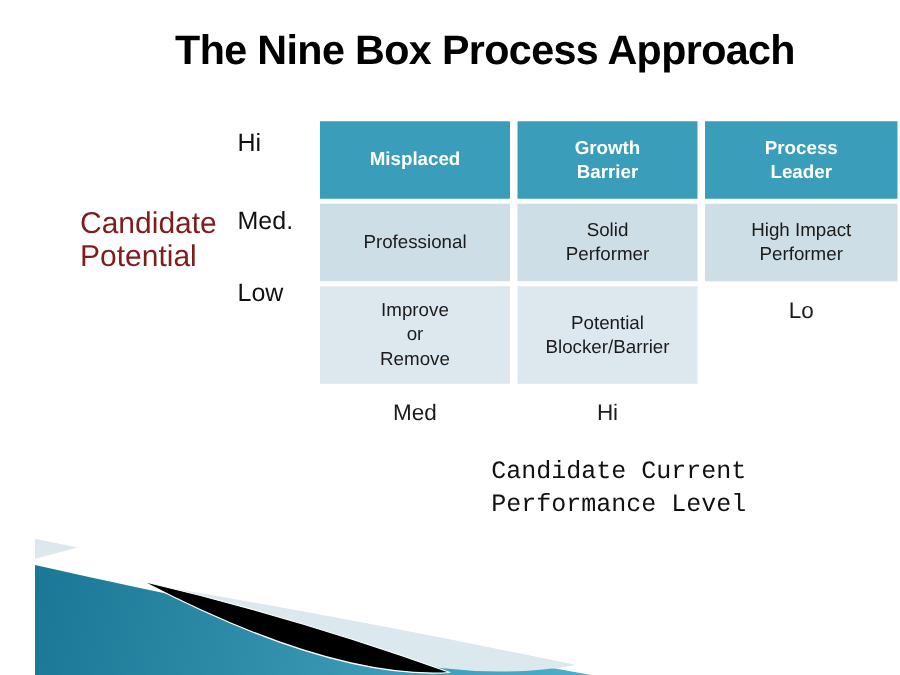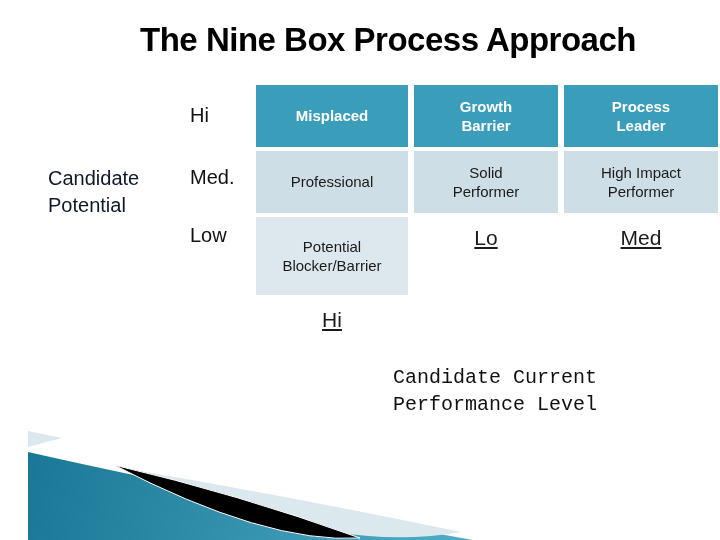--- a/index.html
+++ b/index.html
@@ -24,21 +24,21 @@
     text-align: center;
     font-size: 33px;
     font-weight: 700;
     letter-spacing: -0.5px;
     color: var(--title-text, #000);
     white-space: nowrap;
   }
   .grid {
     position: absolute;
     left: 228px;
-    top: 85px;
+    top: 97px;
     display: grid;
     grid-template-columns: 152px 144px 154px;
     grid-template-rows: 62px 62px 78px 44px;
     column-gap: 6px;
     row-gap: 4px;
   }
   .cell {
     display: flex;
     align-items: center;
     justify-content: center;
@@ -60,41 +60,40 @@
   }
   .r3 {
     background: var(--band2-bg, #dde8ee);
     color: var(--cell-text, #1b1b1b);
     font-size: 15px;
     line-height: 1.3;
   }
   .xtick {
     background: transparent;
     color: var(--cell-text, #161616);
-    font-size: 21px;
+    font-size: 18px;
     align-items: flex-start;
     padding-top: 9px;
-    text-decoration: underline;
   }
   .ytick {
     position: absolute;
     left: 162px;
     font-size: 20px;
     color: #111111;
   }
   .ytick-hi  { top: 104px; }
   .ytick-med { top: 166px; }
   .ytick-low { top: 224px; }
   .yaxis-label {
     position: absolute;
-    left: 20px;
+    left: 36px;
     top: 165px;
-    font-size: 20px;
+    font-size: 24px;
     line-height: 27px;
-    color: #0f172a;
+    color: #7f1d1d;
     white-space: pre-line;
   }
   .xaxis-label {
     position: absolute;
     left: 365px;
     top: 364px;
     font-size: 20px;
     line-height: 27px;
     color: #111111;
     white-space: pre-line;
@@ -149,20 +148,23 @@
 Barrier</div>
     <div class="cell hd">Process
 Leader</div>
 
     <div class="cell r2">Professional</div>
     <div class="cell r2">Solid
 Performer</div>
     <div class="cell r2">High Impact
 Performer</div>
 
+    <div class="cell r3">Improve
+or
+Remove</div>
     <div class="cell r3">Potential
 Blocker/Barrier</div>
 
     <div class="cell xtick">Lo</div>
     <div class="cell xtick">Med</div>
     <div class="cell xtick">Hi</div>
   </div>
 
   <div class="xaxis-label">Candidate Current
 Performance Level</div>

